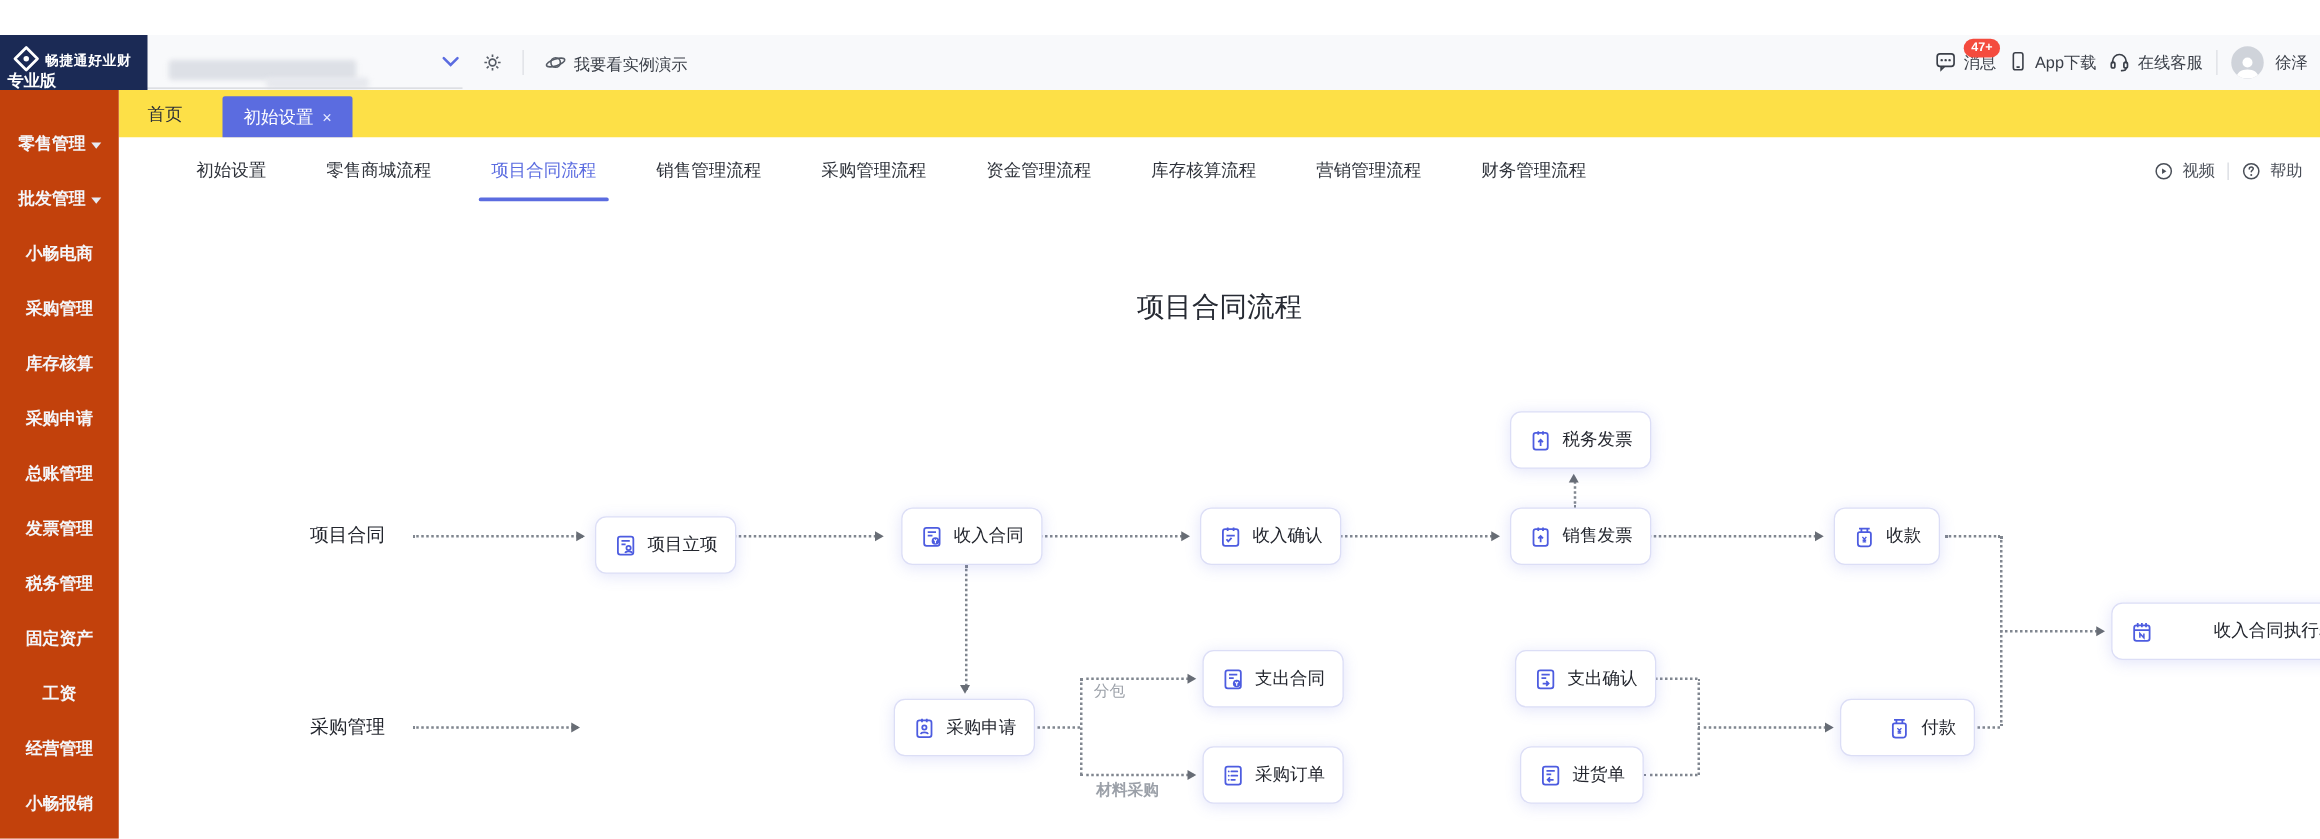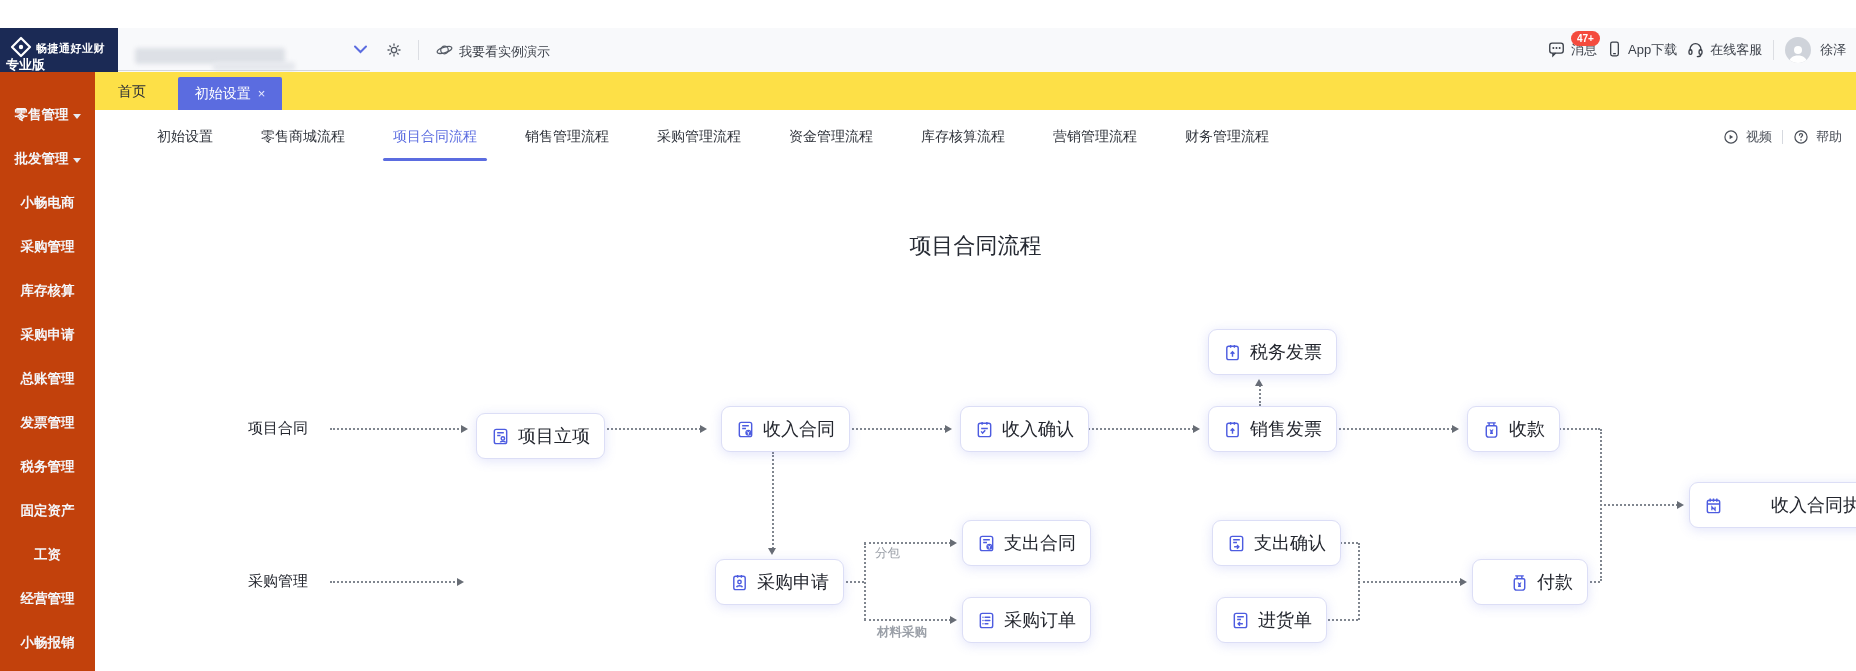--- a/index.html
+++ b/index.html
@@ -51,21 +51,21 @@
   .subnav-item.active { color:#5b6ce0; }
   .subnav-item.active::after { content:""; position:absolute; left:-4px; right:-4px; bottom:-15px; height:3px; background:#5b6ce0; border-radius:2px; }
   .subnav-right { position:absolute; right:14px; top:0; height:54px; display:flex; align-items:center; gap:7px; font-size:13px; color:#4a4f58; }
   .sn-div { width:1px; height:14px; background:#d6d9df; margin:0 3px; }
 
   .flow-title { position:absolute; left:0; width:100%; top:121px; text-align:center; font-size:22px; font-weight:500; color:#262a33; }
 
   
   .fnode { position:absolute; height:46px; display:flex; align-items:center; gap:8px; padding:0 14px;
     background:#fff; border:1px solid #dcdef6; border-radius:9px;
-    box-shadow:0 2px 12px rgba(95,105,225,.18); font-size:18px; color:#23262e; cursor:pointer; white-space:nowrap; }
+    box-shadow:0 2px 12px rgba(95,105,225,.18); font-size:14px; color:#23262e; cursor:pointer; white-space:nowrap; }
   .fico { display:flex; align-items:center; }
   .lane-label { position:absolute; font-size:15px; font-weight:500; color:#23262e; white-space:nowrap; }
   .branch-label { position:absolute; font-size:12.5px; color:#9ba0a8; white-space:nowrap; }
 
   
   .hl { position:absolute; height:0; border-top:2px dotted #80868f; }
   .vl { position:absolute; width:0; border-left:2px dotted #80868f; }
   .ar::after { content:""; position:absolute; right:-6px; top:-5px; width:0; height:0;
     border:4px solid transparent; border-left:7px solid #686d75; }
   .ad::after { content:""; position:absolute; left:-6px; bottom:-7px; width:0; height:0;

